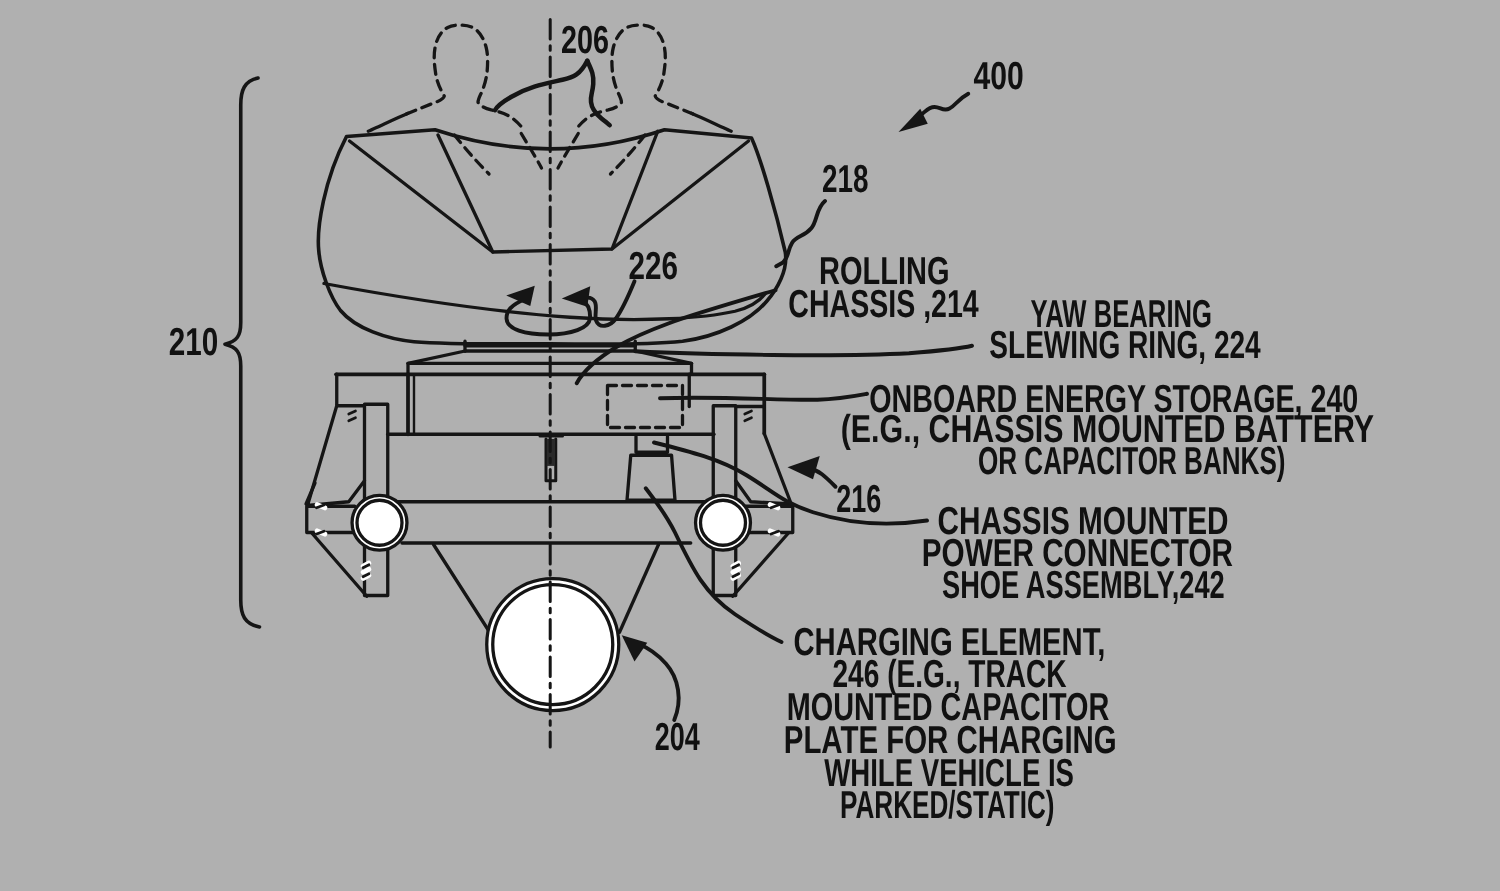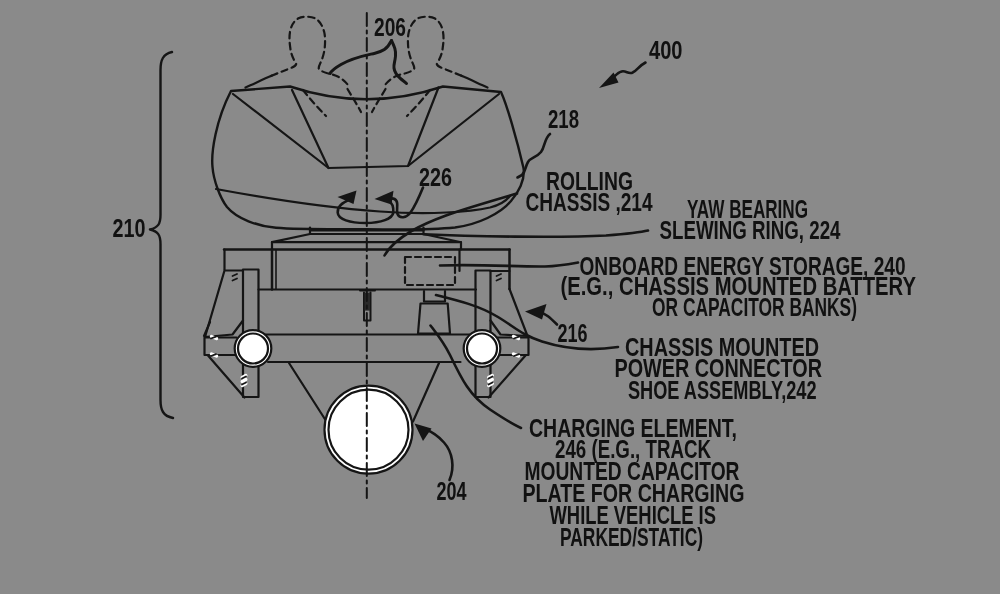--- a/index.html
+++ b/index.html
@@ -1,16 +1,16 @@
 <!DOCTYPE html>
 <html><head>
 <meta charset="utf-8">
 <style>
   html,body{margin:0;padding:0;background:#fff;}
-  #page{position:relative;width:1000px;height:594px;background:#0ea5e9;overflow:hidden;filter:grayscale(100%) blur(0.35px);}
+  #page{position:relative;width:1000px;height:594px;background:#84cc16;overflow:hidden;filter:grayscale(100%) blur(0.35px);}
   svg{position:absolute;left:0;top:0;}
   text{font-family:"Liberation Sans",sans-serif;font-weight:bold;fill:#111;}
 </style>
 </head>
 <body>
 <div id="page">
 <svg width="1000" height="594" viewBox="0 0 1000 594">
 <g fill="none" stroke="#151515" stroke-width="2.2" stroke-linecap="round" stroke-linejoin="round">
 
 <path id="body" stroke-width="2.4" d="M231,91 L290,86.5 Q366.5,112 443,86.5 L501,92

